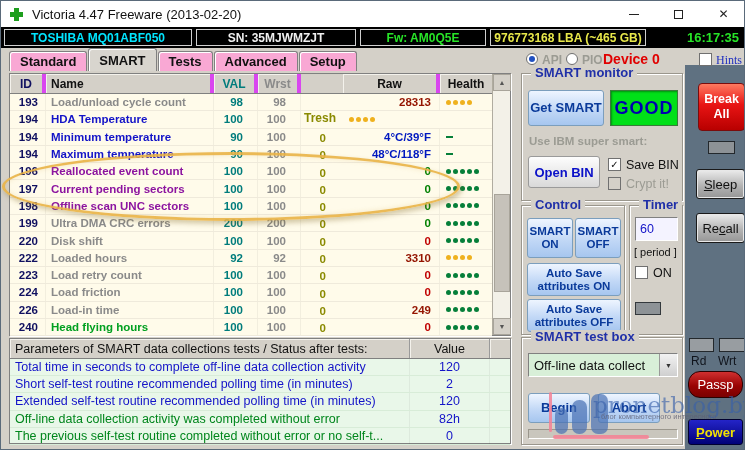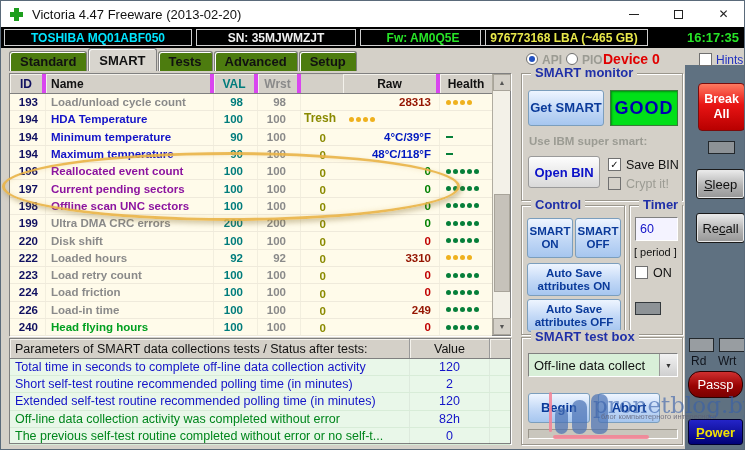--- a/index.html
+++ b/index.html
@@ -17,36 +17,36 @@
   .win-btn { width:45px; height:26px; display:flex; align-items:center; justify-content:center; color:#222; font-size:12px; }
   .win-btn .min-glyph { width:10px; height:1px; background:#222; display:block; }
   .win-btn .max-glyph { width:9px; height:9px; border:1px solid #222; display:block; }
 
   
   .infobar { position:absolute; left:0; top:26px; width:745px; height:21px; background:#000; }
   .seg { position:absolute; top:2px; height:17px; border:1px solid #cfcfcf; display:flex; align-items:center; justify-content:center; font-size:12px; font-weight:bold; }
   .seg-model { left:3px;   width:188px; color:#00e5ff; }
   .seg-sn    { left:195px; width:160px; color:#f0f0f0; }
   .seg-fw    { left:359px; width:126px; color:#27e427; }
-  .seg-lba   { left:479px; width:168px; color:#e8e84a; }
+  .seg-lba   { left:489px; width:156px; color:#e8e84a; }
   .seg-time  { left:681px; width:62px;  color:#27e427; border:none; font-size:13px; }
 
   
   .tabrow { position:absolute; left:8px; top:47px; height:23px; display:flex; align-items:flex-end; z-index:3; }
-  .tab { height:20px; display:flex; align-items:center; padding:0 10px; background:#4d7c0f; border:1px solid #808080; border-bottom:none; border-radius:3px 3px 0 0; font-weight:bold; font-size:13px; color:#111; margin-right:1px; box-shadow:inset 1px 1px 0 #fff; }
+  .tab { height:20px; display:flex; align-items:center; padding:0 10px; background:#f9a8d4; border:1px solid #808080; border-bottom:none; border-radius:3px 3px 0 0; font-weight:bold; font-size:13px; color:#111; margin-right:1px; box-shadow:inset 1px 1px 0 #fff; }
   .tab.active { height:23px; background:#d8d5ce; z-index:2; }
   .modebar { position:absolute; left:510px; top:49px; width:235px; height:20px; z-index:3; }
   .radio { position:absolute; top:3px; width:12px; height:12px; border-radius:50%; background:#fff; border:1px solid #707070; }
   .radio.sel::after { content:""; position:absolute; left:2px; top:2px; width:6px; height:6px; border-radius:50%; background:#2050c0; }
   .radio-api { left:15px; } .radio-pio { left:55px; }
   .lbl-api { position:absolute; left:31px; top:3px; color:#9b9b93; font-weight:bold; }
   .lbl-pio { position:absolute; left:71px; top:3px; color:#9b9b93; font-weight:bold; }
   .lbl-device { position:absolute; left:92px; top:1px; color:#e00000; font-weight:bold; font-size:14px; }
   .hints-box { position:absolute; left:188px; top:3px; width:13px; height:13px; background:#fff; border:1px solid #707070; }
-  .lbl-hints { position:absolute; left:205px; top:3px; color:#2030c0; }
+  .lbl-hints { position:absolute; left:205px; top:3px; color:#2030c0;font-family:Liberation Serif, serif; }
 
   
   .smart-table { position:absolute; left:8px; top:72px; width:502px; height:263px; background:#fffbea; border:1px solid #808080; box-shadow:1px 1px 0 #fff; }
   .thead { display:flex; height:20px; background:#d4d0c8; border-bottom:1px solid #808080; }
   .hcell { display:flex; align-items:center; justify-content:center; font-weight:bold; font-size:12px; color:#111; border-right:4px solid #d946ef; box-shadow:inset 1px 1px 0 #f4f2ec; }
   .tbody { position:absolute; left:0; top:20px; width:482px; }
   .trow { display:flex; height:17.3px; border-bottom:1px solid #efeadb; }
   .tcell { display:flex; align-items:center; font-weight:bold; font-size:11.5px; border-right:1px solid rgba(0,0,0,0.05); }
   .c-id    { width:36px;  justify-content:flex-end; padding-right:7px; color:#101060; }
   .c-name  { width:168px; padding-left:5px; }

